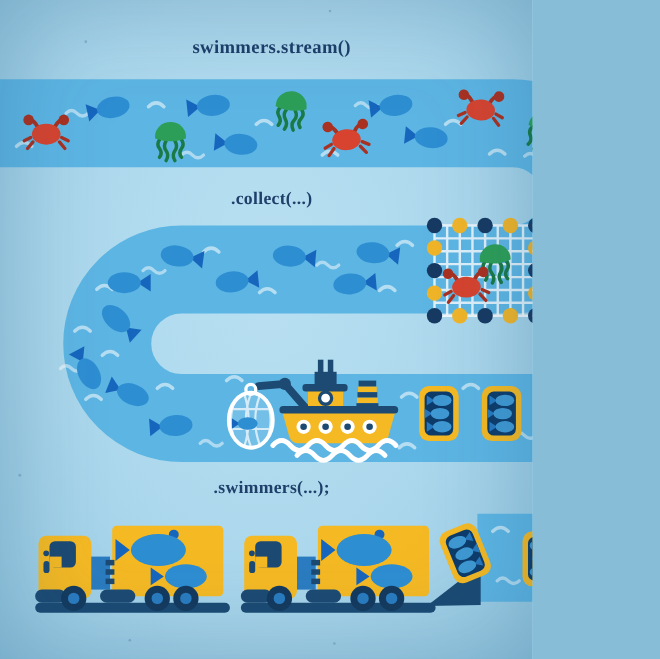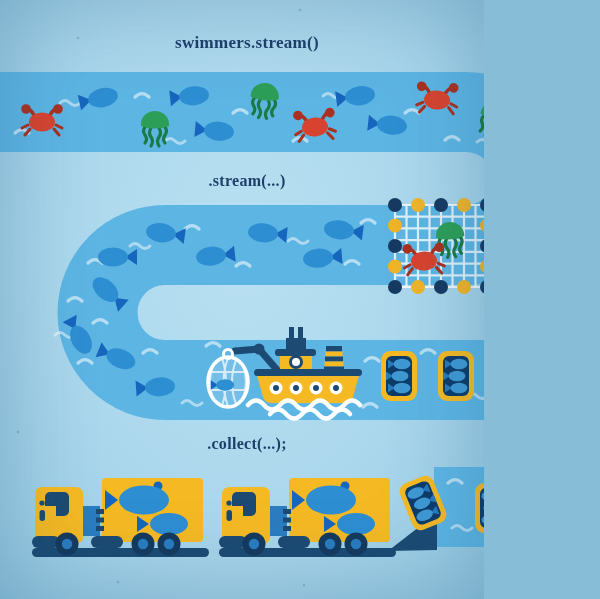--- a/index.html
+++ b/index.html
@@ -250,17 +250,17 @@
 
   <g>
     <use href="#truck" transform="translate(32,478)"></use>
     <use href="#truck" transform="translate(219,478)"></use>
   </g>
 
   <use href="#can" transform="translate(423,503) rotate(-22) scale(-1,1)"></use>
 </svg>
 
 <div class="code-label lbl-title">swimmers.stream()</div>
-<div class="code-label lbl-filter">.stream(...)</div>
-<div class="code-label lbl-collect">.collect(...);</div>
+<div class="code-label lbl-filter">.collect(...)</div>
+<div class="code-label lbl-collect">.swimmers(...);</div>
 
 <div class="vignette"></div>
 </div>
 
 </body></html>

